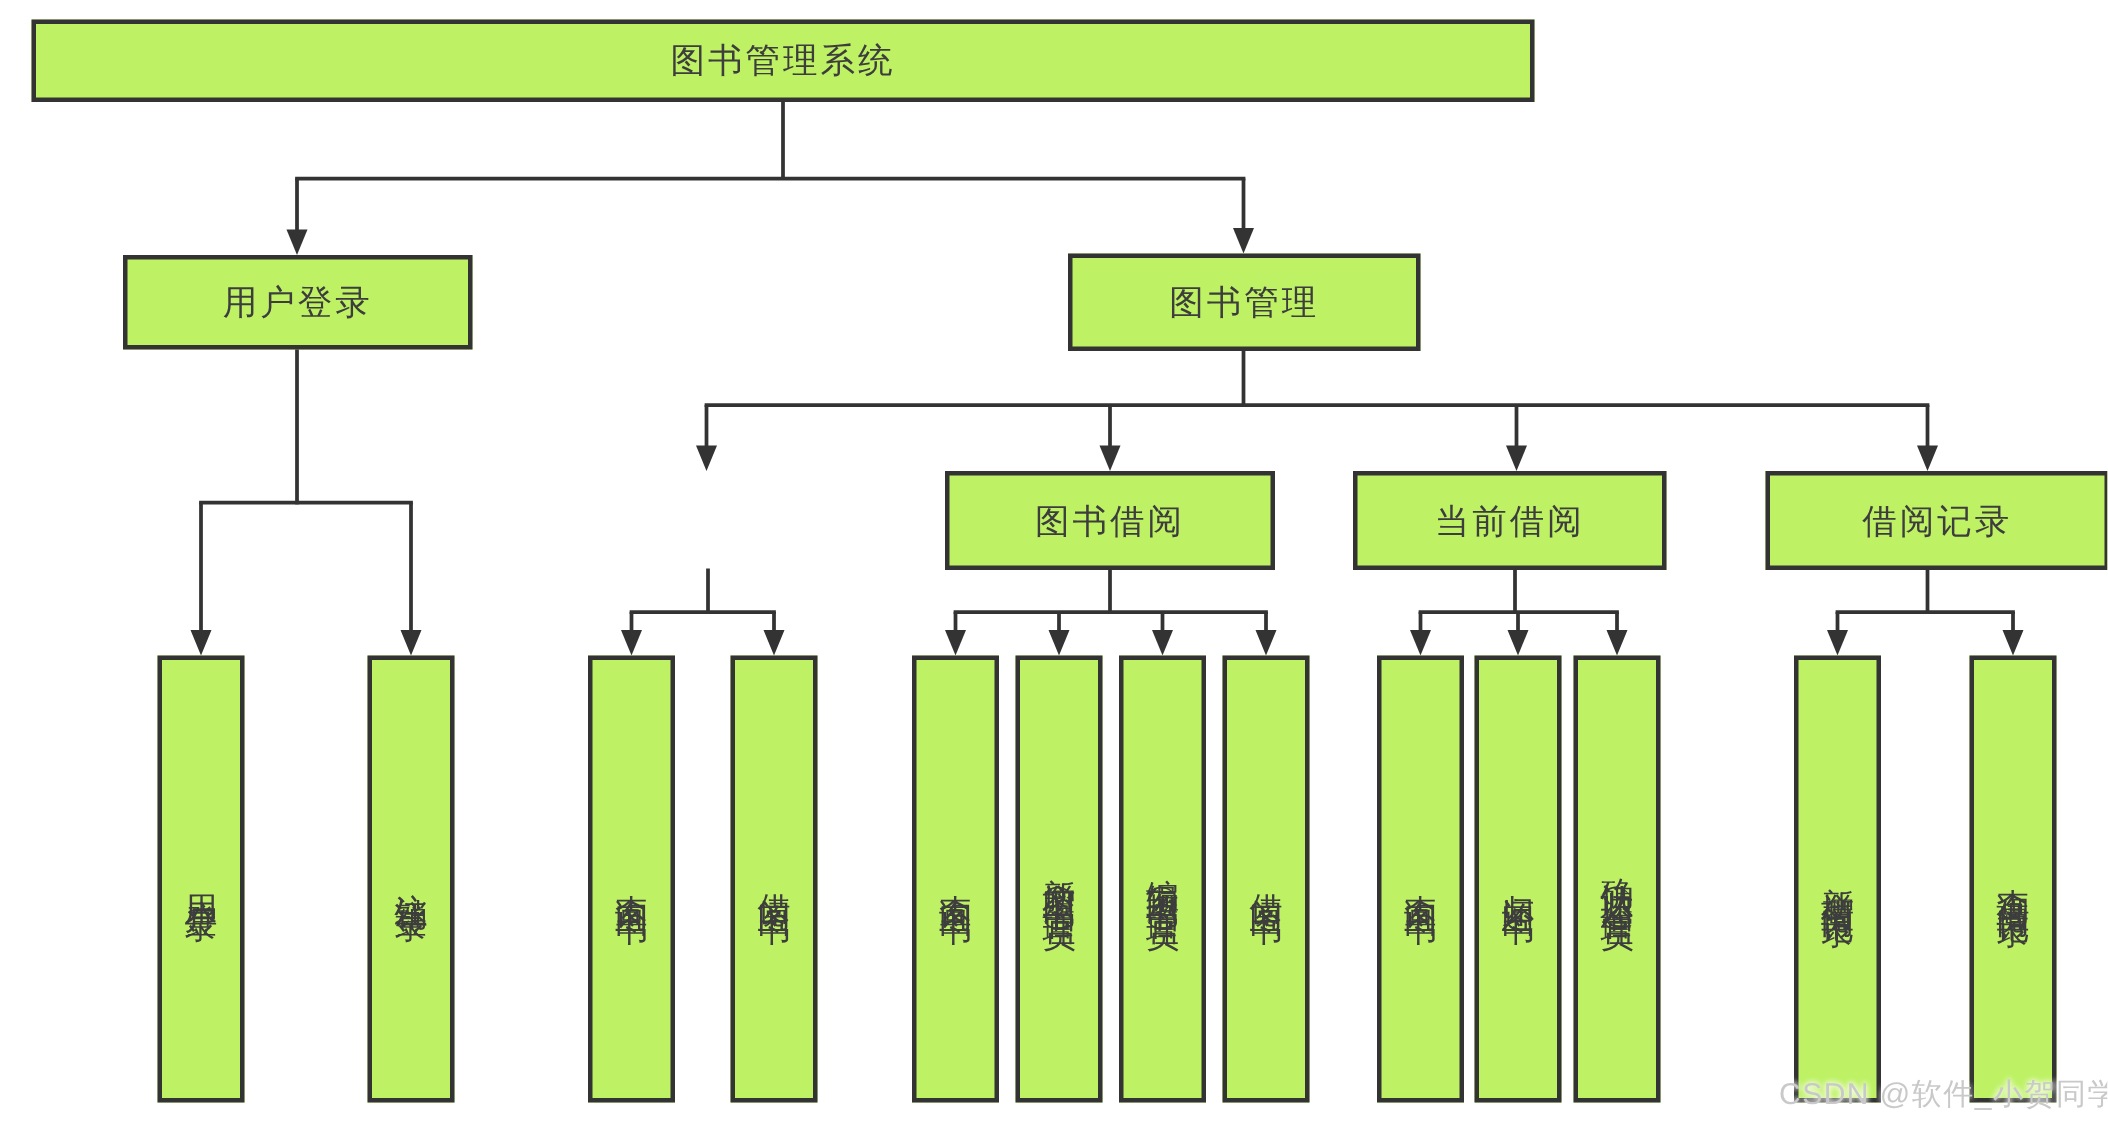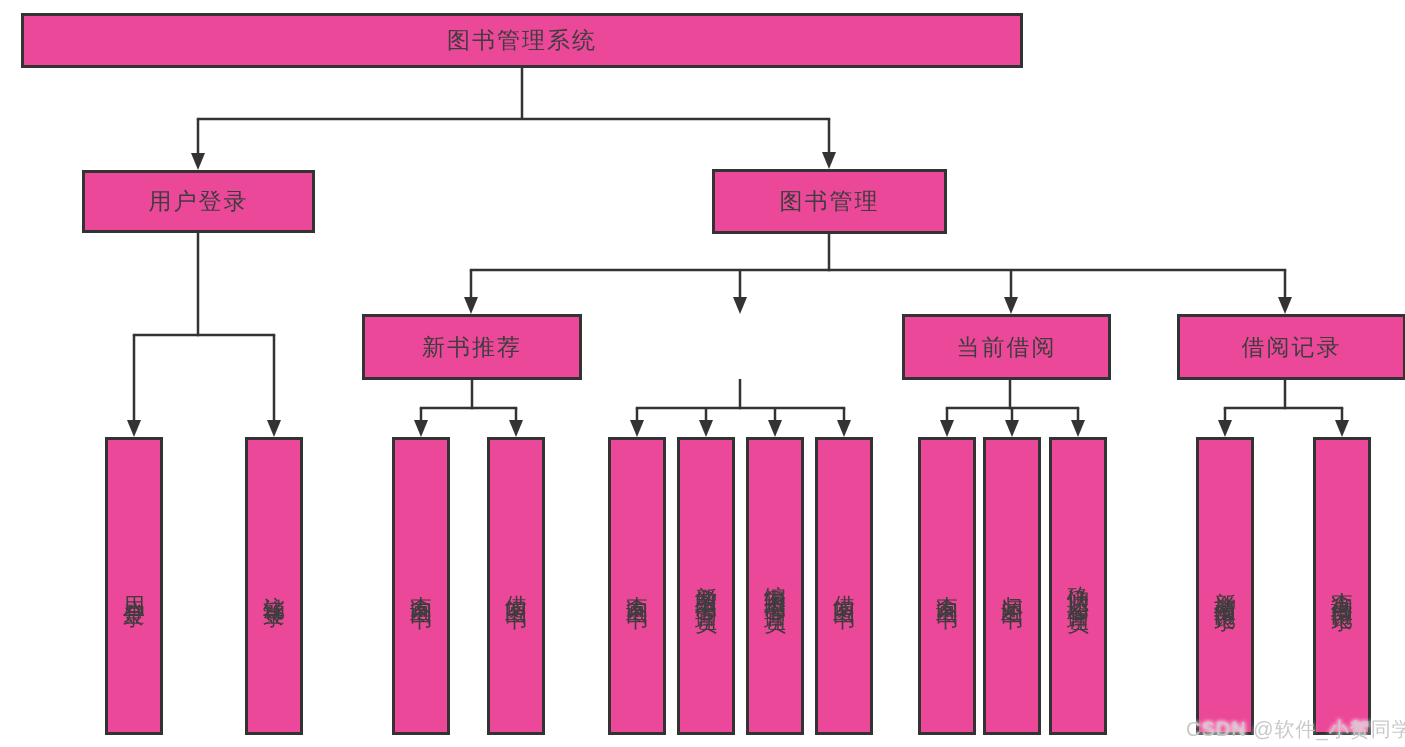--- a/index.html
+++ b/index.html
@@ -18,21 +18,21 @@
   .connectors {
     position: absolute;
     left: 0;
     top: 0;
     z-index: 1;
   }
   .node {
     position: absolute;
     box-sizing: border-box;
     border: 3px solid #333333;
-    background: #ec4899;
+    background: #bef264;
     display: grid;
     place-items: center;
     color: #3d3d3d;
     z-index: 2;
   }
   .node.h .lbl {
     font-size: 23px;
     letter-spacing: 2px;
     white-space: nowrap;
   }
@@ -130,22 +130,22 @@
     <span class="lbl">图书管理系统</span>
   </div>
 
   <div class="node h" style="left:82px;top:170px;width:233px;height:63px">
     <span class="lbl">用户登录</span>
   </div>
   <div class="node h" style="left:712px;top:169px;width:235px;height:65px">
     <span class="lbl">图书管理</span>
   </div>
 
-  <div class="node h" style="left:362px;top:314px;width:220px;height:66px">
-    <span class="lbl">新书推荐</span>
+  <div class="node h" style="left:630px;top:314px;width:220px;height:66px">
+    <span class="lbl">图书借阅</span>
   </div>
   <div class="node h" style="left:902px;top:314px;width:209px;height:66px">
     <span class="lbl">当前借阅</span>
   </div>
   <div class="node h" style="left:1177px;top:314px;width:229px;height:66px">
     <span class="lbl">借阅记录</span>
   </div>
 
   <div class="node v" style="left:105px;top:437px;width:58px;height:298px">
     <span class="lbl">用户登录</span>

